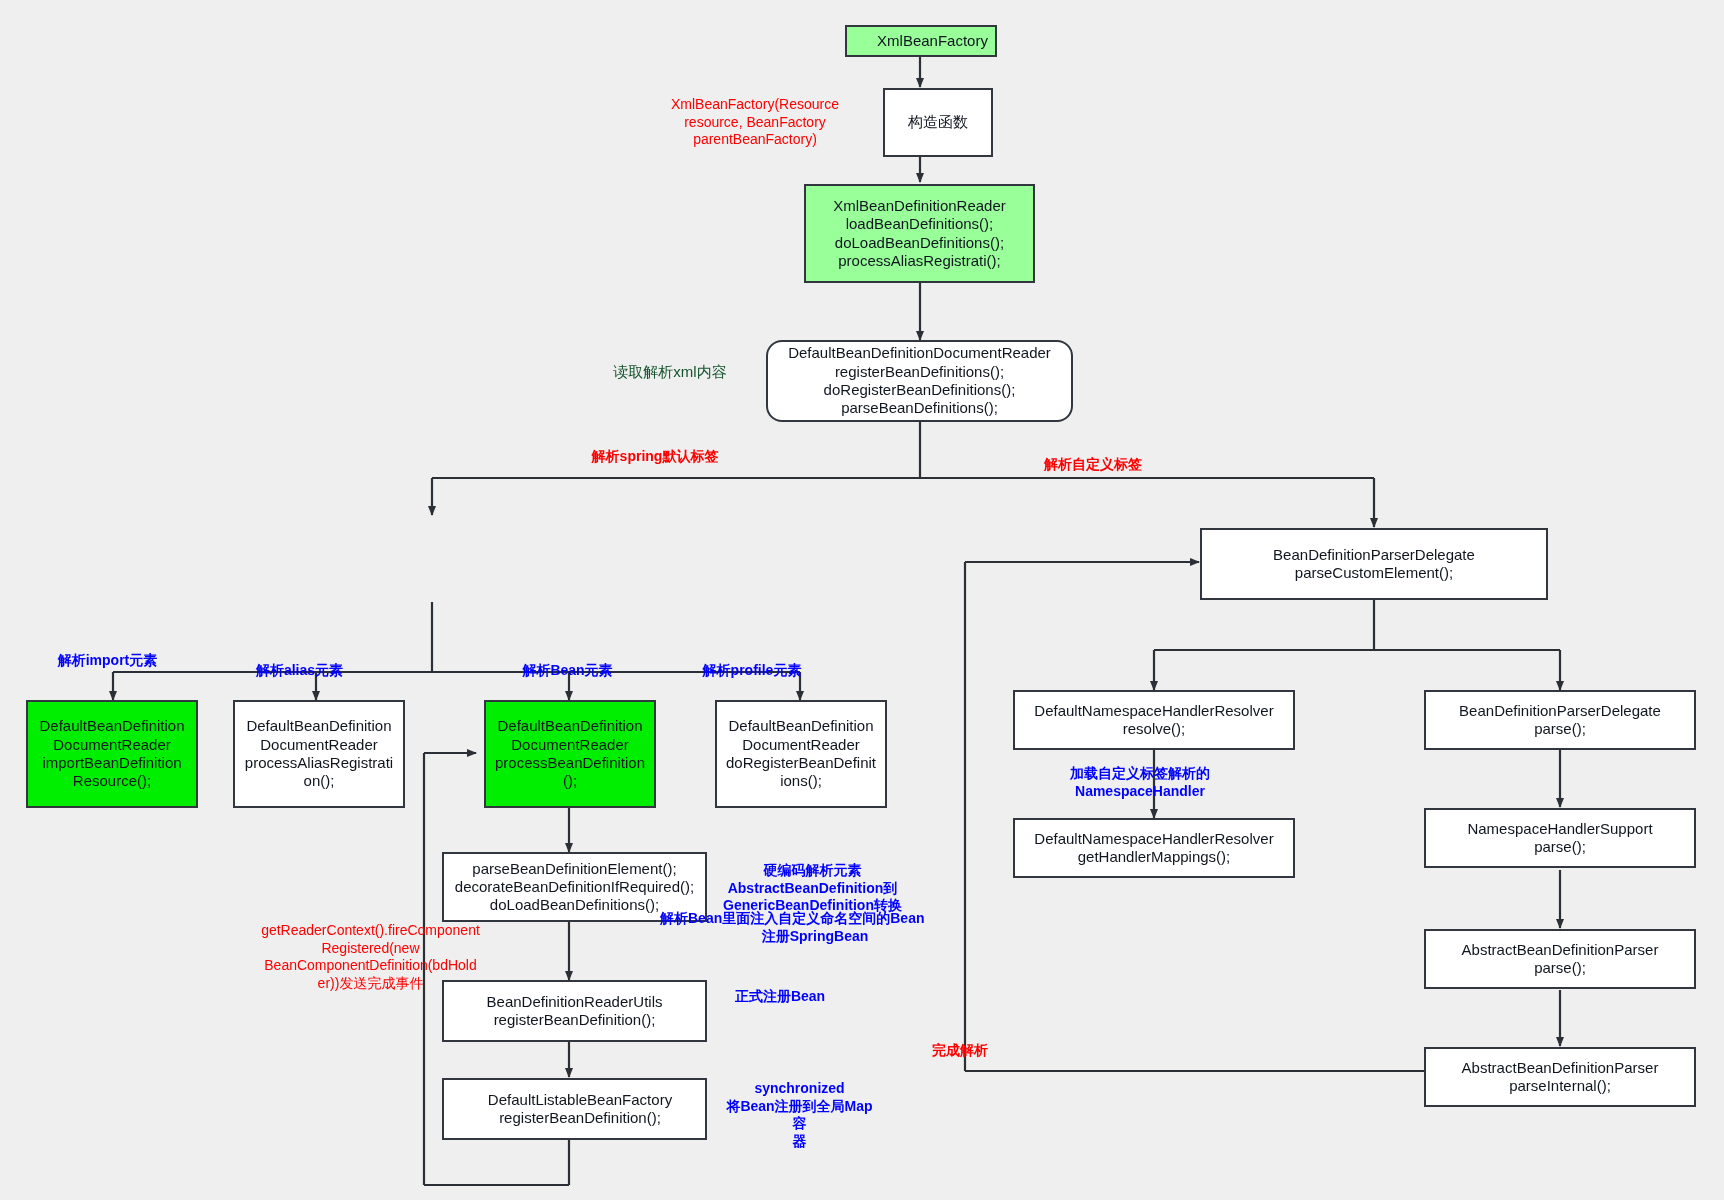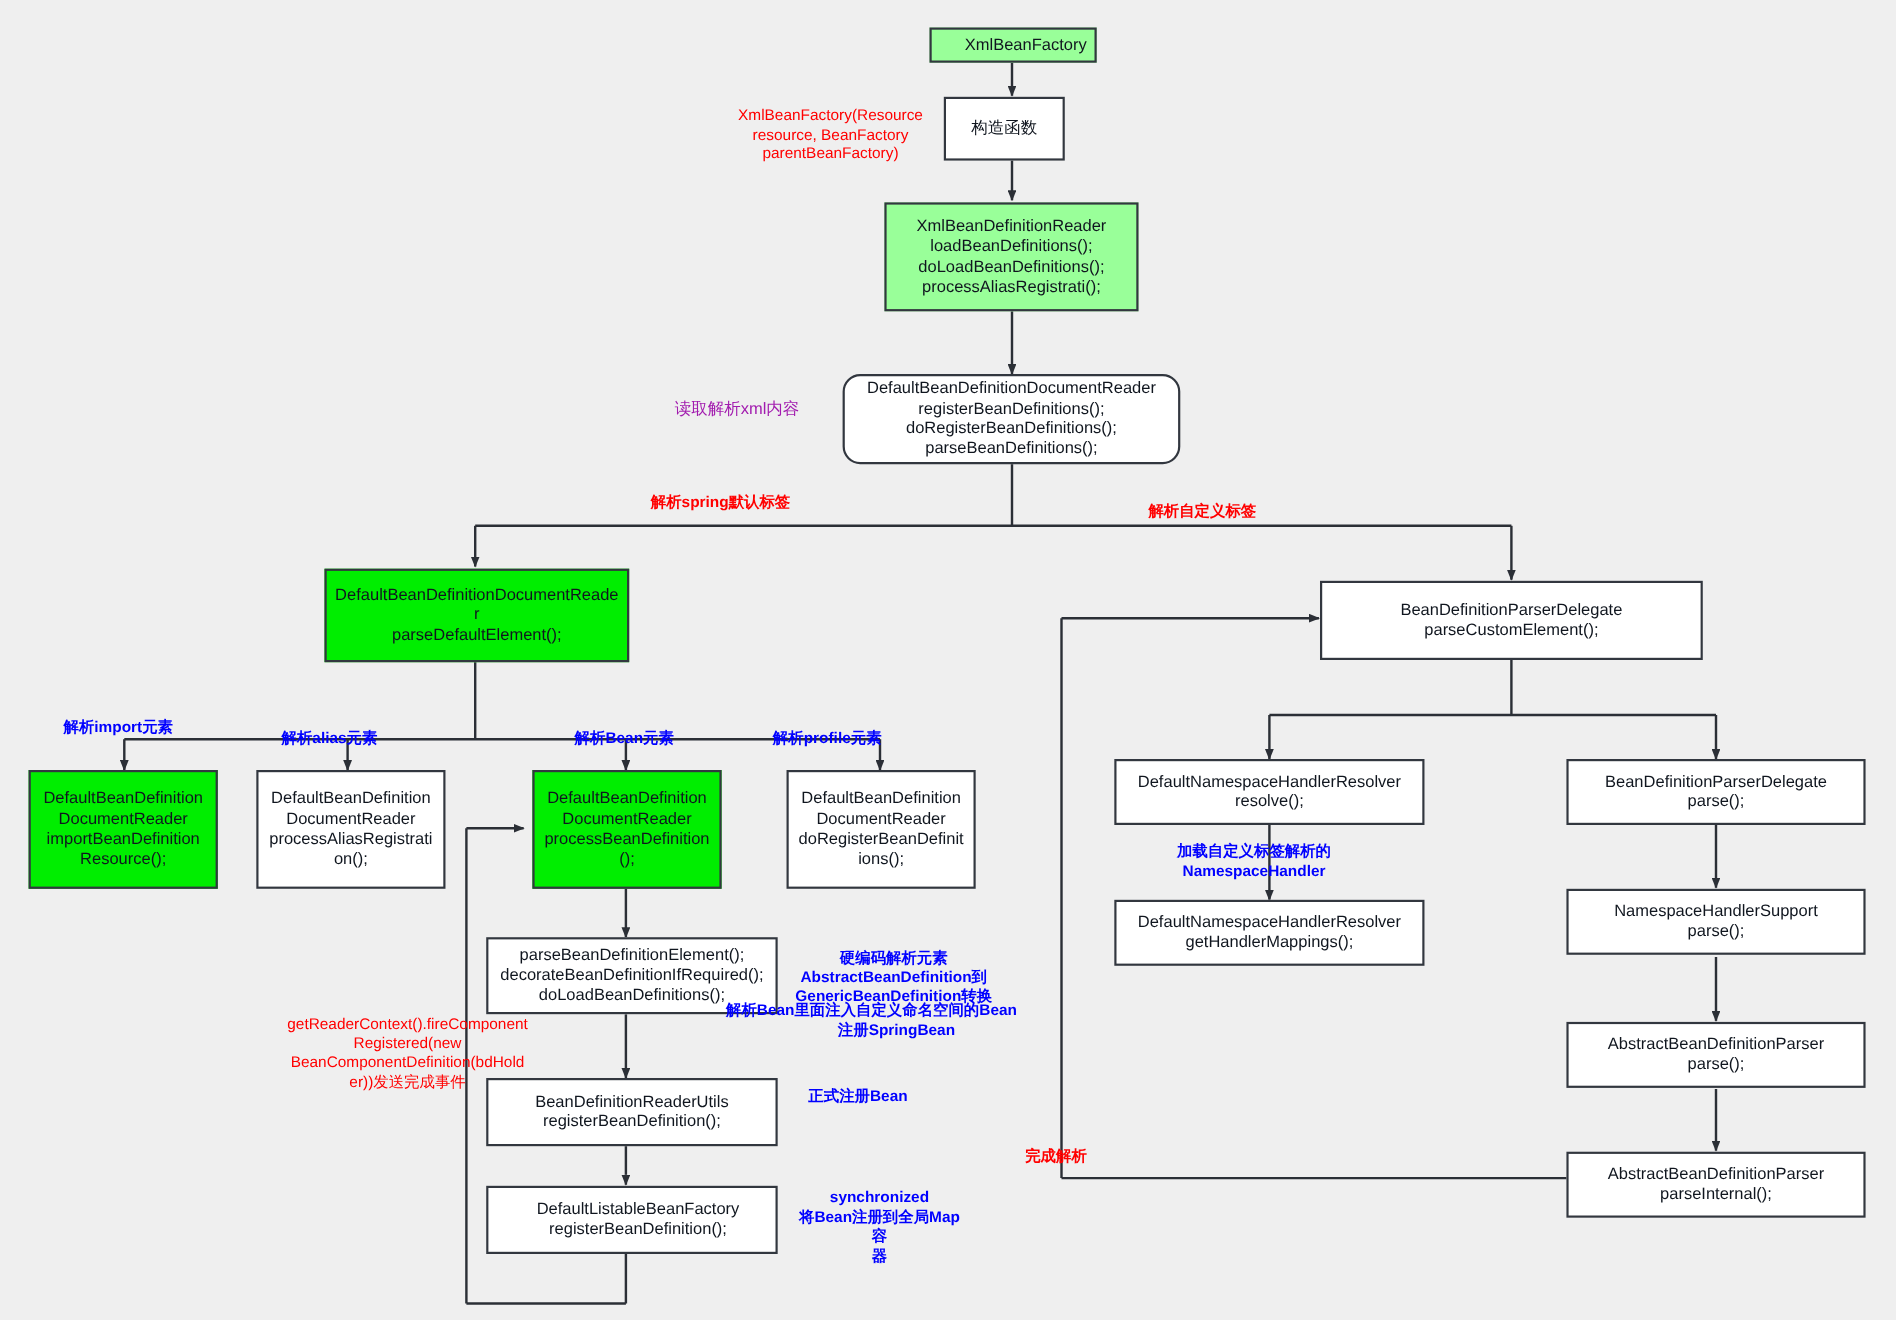--- a/index.html
+++ b/index.html
@@ -63,21 +63,21 @@
     color: #ff0000;
     font-size: 14px;
     font-weight: bold;
   }
   .anno.blue-bold {
     color: #0000ff;
     font-size: 14px;
     font-weight: bold;
   }
   .anno.plain {
-    color: #a21caf;
+    color: #14532d;
     font-size: 15px;
   }
 </style>
 </head>
 <body>
 
 <div id="canvas">
 
   <svg class="edges" viewBox="0 0 1724 1200">
     <defs>
@@ -136,35 +136,32 @@
 
       <path d="M1429,1071 L1429,1071" marker-end="none"></path>
       <path d="M1429,1071 L965,1071" marker-end="none"></path>
       <path d="M965,1071 L965,562" marker-end="none"></path>
       <path d="M965,562 L1199,562"></path>
     </g>
   </svg>
 
   <div class="node lightgreen" style="left:845px; top:25px; width:152px; height:32px;padding-left:27px;">XmlBeanFactory</div>
 
-  <div class="node" style="left:858px; top:88px; width:110px; height:58px;">构造函数</div>
+  <div class="node" style="left:883px; top:88px; width:110px; height:69px;">构造函数</div>
 
   <div class="node lightgreen" style="left:804px; top:184px; width:231px; height:99px;">XmlBeanDefinitionReader
 loadBeanDefinitions();
 doLoadBeanDefinitions();
 processAliasRegistrati();</div>
 
   <div class="node" style="left:766px; top:340px; width:307px; height:82px;border-radius:16px;">DefaultBeanDefinitionDocumentReader
 registerBeanDefinitions();
 doRegisterBeanDefinitions();
 parseBeanDefinitions();</div>
 
-  <div class="node green" style="left:295px; top:517px; width:277px; height:85px;">DefaultBeanDefinitionDocumentReade
-r
-parseDefaultElement();</div>
 
   <div class="node green" style="left:26px; top:700px; width:172px; height:108px;">DefaultBeanDefinition
 DocumentReader
 importBeanDefinition
 Resource();</div>
 
   <div class="node" style="left:233px; top:700px; width:172px; height:108px;">DefaultBeanDefinition
 DocumentReader
 processAliasRegistrati
 on();</div>

